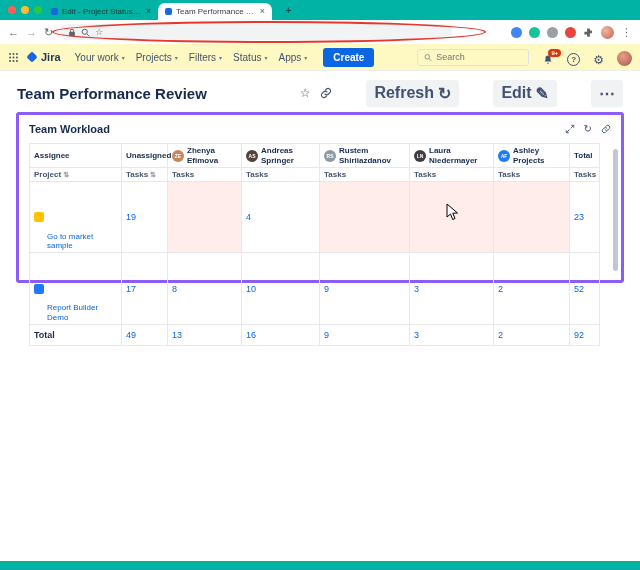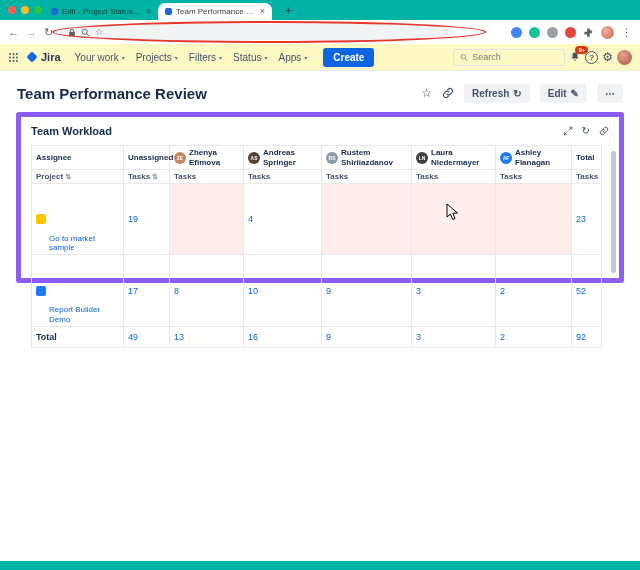--- a/index.html
+++ b/index.html
@@ -33,38 +33,38 @@
   
   .jnav { position:absolute; top:44px; left:0; right:0; height:27px; background:#fef9c3; border-bottom:1px solid #EBECF0; display:flex; align-items:center; padding:0 8px; gap:9px; }
   .logo { display:flex; align-items:center; gap:5px; font-size:11px; font-weight:bold; color:#253858; }
   .logo-mark { width:8px; height:8px; background:#1868DB; border-radius:2px; transform:rotate(45deg); }
   .jitems { display:flex; height:100%; align-items:stretch; gap:1px; }
   .jitem { display:flex; align-items:center; gap:3px; font-size:10px; color:#42526E; padding:2px 5px 0 5px; border-bottom:2px solid transparent; cursor:pointer; }
   .jitem .chev { font-size:6px; color:#6B778C; }
   .jitem.active { color:#0C66E4; border-bottom-color:#0C66E4; }
   .jitem.active .chev { color:#0C66E4; }
   .create { background:#0C66E4; color:#fff; font-size:10px; font-weight:bold; border:none; border-radius:3px; padding:4px 10px; margin-left:2px; }
-  .jright { margin-left:auto; display:flex; align-items:center; gap:4px; }
+  .jright { margin-left:auto; display:flex; align-items:flex-end; gap:13px; }
   .jsearch { width:112px; height:17px; border:1px solid #DFE1E6; border-radius:3px; display:flex; align-items:center; gap:4px; padding:0 6px; color:#7A869A; }
   .jsearch input { border:none; outline:none; background:none; width:100%; font-size:9px; color:#344563; font-family:inherit; }
   .bell-wrap { position:relative; display:flex; }
   .badge { position:absolute; top:-5px; right:-7px; background:#DE350B; color:#fff; font-size:6px; font-weight:bold; border-radius:6px; padding:1px 3px; }
   .helpc { width:13px; height:13px; border-radius:50%; border:1.5px solid #42526E; color:#42526E; font-size:8px; font-weight:bold; display:flex; align-items:center; justify-content:center; }
   .gear { font-size:12px; color:#42526E; line-height:1; }
   .javatar { width:15px; height:15px; border-radius:50%; background:radial-gradient(circle at 40% 35%, #e8a08c, #a85442); }
 
   
   .phead { position:absolute; top:77px; left:0; right:0; height:32px; display:flex; align-items:center; padding:0 17px; }
   .ptitle { font-size:15px; font-weight:bold; color:#172B4D; }
   .pactions { margin-left:auto; display:flex; align-items:center; gap:10px; }
   .pic { font-size:12px; color:#42526E; line-height:1; display:flex; }
-  .pbtn { display:flex; gap:4px; align-items:center; background:#F1F2F4; color:#42526E; font-size:10px; font-weight:bold; border:none; border-radius:3px; padding:4px 8px; }
-
-  
-  .card { position:absolute; top:112px; left:16px; width:608px; height:171px; border:5px solid #8b5cf6; border-radius:3px; background:#fff; padding:8px 10px; }
+  .pbtn { display:flex; gap:4px; align-items:center; background:#F1F2F4; color:#42526E; font-size:16px; font-weight:bold; border:none; border-radius:3px; padding:4px 8px;margin-left:24px; }
+
+  
+  .card { position:absolute; top:112px; left:16px; width:608px; height:171px; border:3px solid #8b5cf6; border-radius:3px; background:#fff; padding:8px 10px; }
   .chead { display:flex; align-items:center; }
   .ctitle { font-size:11px; font-weight:bold; color:#172B4D; }
   .cicons { margin-left:auto; display:flex; align-items:center; gap:9px; }
   .cic { display:flex; color:#44546F; font-size:10px; line-height:1; }
 
   
   table { border-collapse:collapse; table-layout:fixed; margin-top:8px; width:570px; }
   th, td { border:1px solid #E6E8EC; padding:2px 4px; text-align:left; vertical-align:middle; }
   .h1 th { font-size:8px; font-weight:bold; color:#172B4D; height:24px; }
   .ass { display:flex; align-items:center; gap:3px; }
@@ -287,21 +287,21 @@
                   <span>LN</span>
                 </span>
                 <span class="aname">Laura Niedermayer</span>
               </div>
             </th>
         <th>
               <div class="ass">
                 <span class="av" style="background: rgb(29, 122, 252);">
                   <span>AF</span>
                 </span>
-                <span class="aname">Ashley Flanagan</span>
+                <span class="aname">Ashley Projects</span>
               </div>
             </th>
         <th><span>Total</span></th>
       </tr>
       <tr class="h2">
         <th><span>Project</span><span class="sort">⇅</span></th>
         <th><span>Tasks</span><span class="sort">⇅</span></th>
         <th><span>Tasks</span></th>
         <th><span>Tasks</span></th>
         <th><span>Tasks</span></th>

